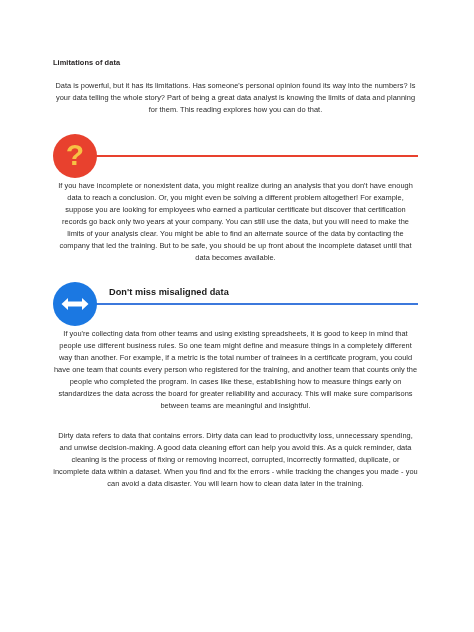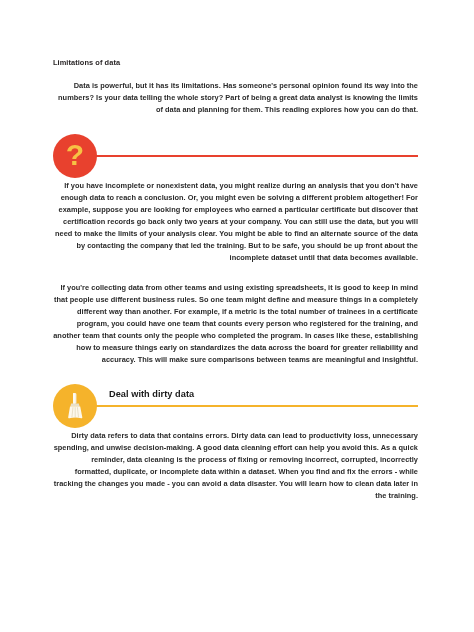--- a/index.html
+++ b/index.html
@@ -35,26 +35,26 @@
     font-size: 7.4px;
     font-weight: 700;
     line-height: 1.35;
     letter-spacing: 0.01em;
     color: #231f20;
     margin: 0 0 12px 0;
   }
 
   p.body-text {
     font-size: 7.4px;
-    font-weight: 700;
+    font-weight: 400;
     line-height: 1.62;
     letter-spacing: 0.004em;
     color: #2b2b2b;
     margin: 0;
-    text-align: right;
+    text-align: center;
   }
 
   
   .section {
     margin-top: 18px;
   }
   .section-head {
     position: relative;
     height: 46px;
   }
@@ -130,41 +130,30 @@
       <div class="section-head">
         <div class="rule rule-red"></div>
         <div class="badge badge-red">
           <span class="qmark">?</span>
         </div>
       </div>
       <p class="body-text sec-para">If you have incomplete or nonexistent data, you might realize during an analysis that you don't have enough data to reach a conclusion. Or, you might even be solving a different problem altogether! For example, suppose you are looking for employees who earned a particular certificate but discover that certification records go back only two years at your company. You can still use the data, but you will need to make the limits of your analysis clear. You might be able to find an alternate source of the data by contacting the company that led the training. But to be safe, you should be up front about the incomplete dataset until that data becomes available.</p>
     </div>
 
     <div class="section">
+      <div class="section-head">
+        <div class="rule rule-blue"></div>
+        <div class="badge badge-blue">
+          <svg width="30" height="16" viewBox="0 0 30 16">
+            <path d="M1.5 8 L8 2 L8 5.6 L22 5.6 L22 2 L28.5 8 L22 14 L22 10.4 L8 10.4 L8 14 Z" fill="#ffffff"></path>
+          </svg>
+        </div>
+        <div class="head-text">Don't miss misaligned data</div>
+      </div>
       <p class="body-text sec-para">If you're collecting data from other teams and using existing spreadsheets, it is good to keep in mind that people use different business rules. So one team might define and measure things in a completely different way than another. For example, if a metric is the total number of trainees in a certificate program, you could have one team that counts every person who registered for the training, and another team that counts only the people who completed the program. In cases like these, establishing how to measure things early on standardizes the data across the board for greater reliability and accuracy. This will make sure comparisons between teams are meaningful and insightful.</p>
     </div>
 
     <div class="section">
-      <div class="section-head">
-        <div class="rule rule-yellow"></div>
-        <div class="badge badge-yellow">
-          <svg width="26" height="30" viewBox="0 0 26 30">
-
-            <rect x="11.2" y="2" width="3.2" height="11" rx="1.4" fill="#f7f1e0"></rect>
-            <rect x="11.2" y="2" width="1.4" height="11" fill="#ffffff"></rect>
-
-            <path d="M9.2 12.6 h7.6 l0.9 3.2 h-9.4 Z" fill="#e9e0c8"></path>
-
-            <path d="M8.0 15.6 h10.2 l2.1 10.6 c0.1 0.7 -0.4 1.2 -1.1 1.0
-                     c-3.6 -1.0 -8.1 -1.0 -11.8 0.1 c-0.7 0.2 -1.3 -0.3 -1.2 -1.0 Z" fill="#fdf8ec"></path>
-
-            <path d="M11.0 16.2 l-1.1 10.1" stroke="#e0d4b4" stroke-width="0.7" fill="none"></path>
-            <path d="M13.2 16.2 l0.0 10.1" stroke="#e0d4b4" stroke-width="0.7" fill="none"></path>
-            <path d="M15.4 16.2 l1.1 10.1" stroke="#e0d4b4" stroke-width="0.7" fill="none"></path>
-          </svg>
-        </div>
-        <div class="head-text">Deal with dirty data</div>
-      </div>
       <p class="body-text sec-para">Dirty data refers to data that contains errors. Dirty data can lead to productivity loss, unnecessary spending, and unwise decision-making. A good data cleaning effort can help you avoid this. As a quick reminder, data cleaning is the process of fixing or removing incorrect, corrupted, incorrectly formatted, duplicate, or incomplete data within a dataset. When you find and fix the errors - while tracking the changes you made - you can avoid a data disaster. You will learn how to clean data later in the training.</p>
     </div>
 
   </div>
 </div>
 
 </body></html>

